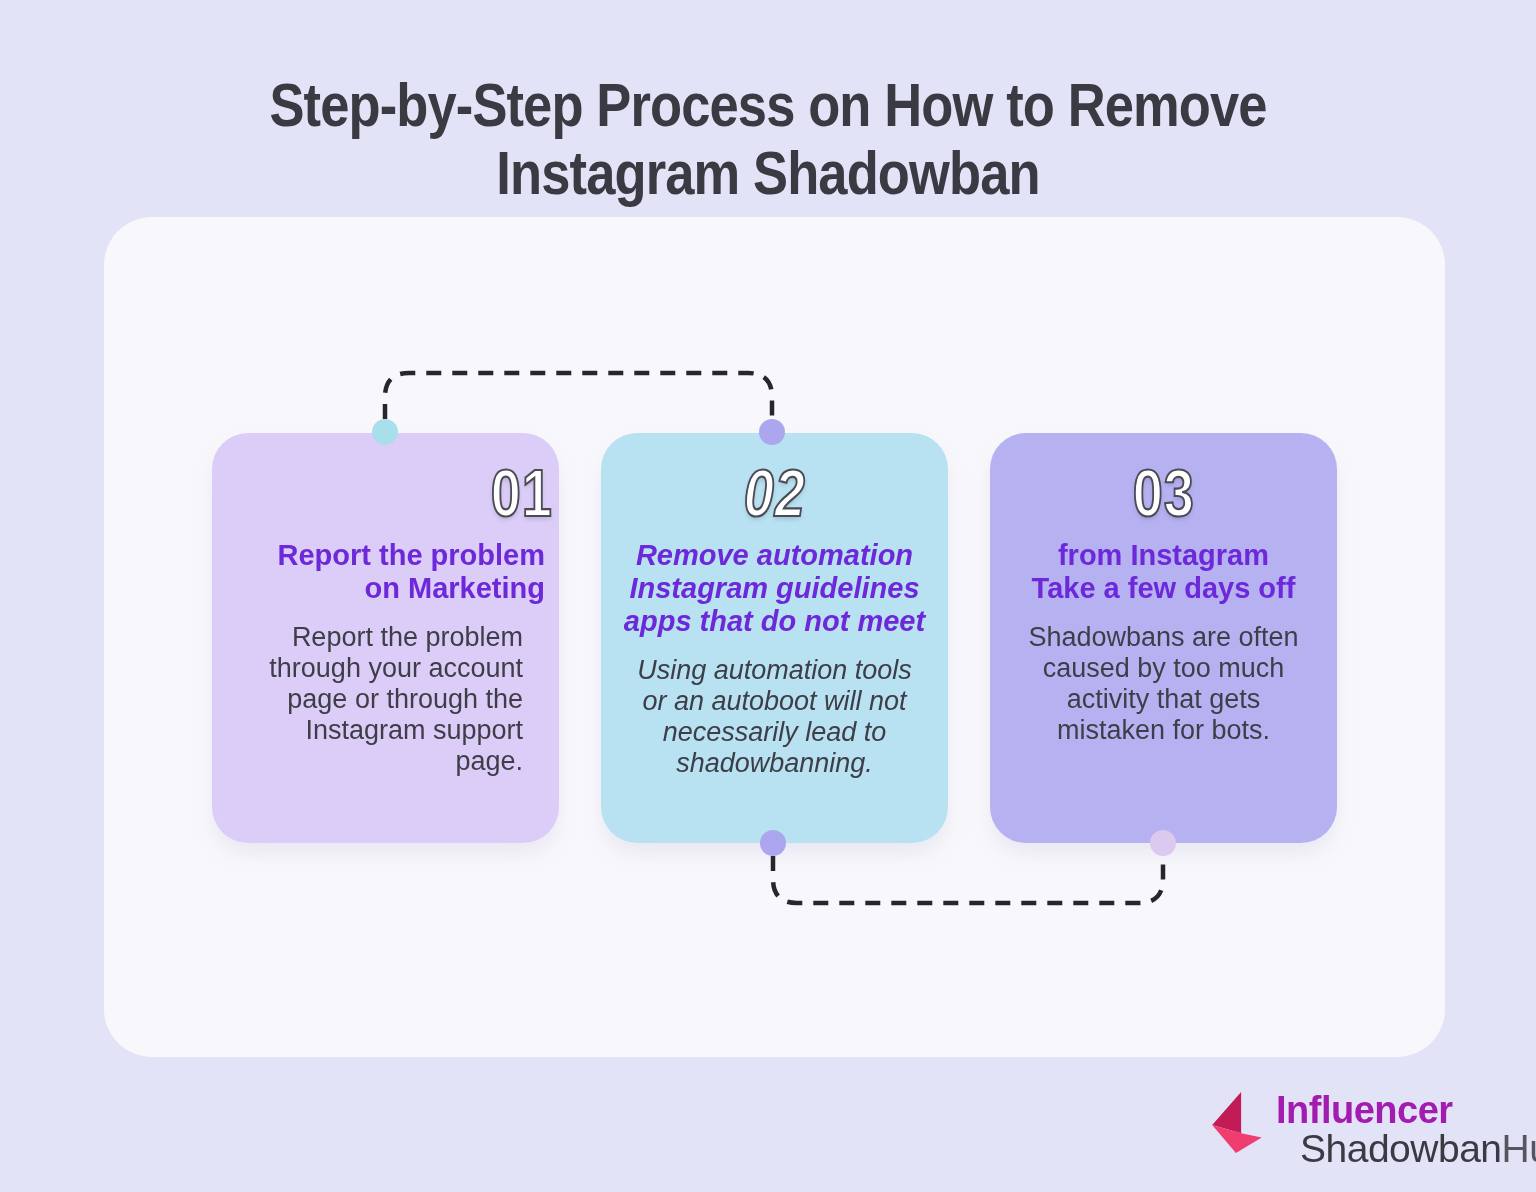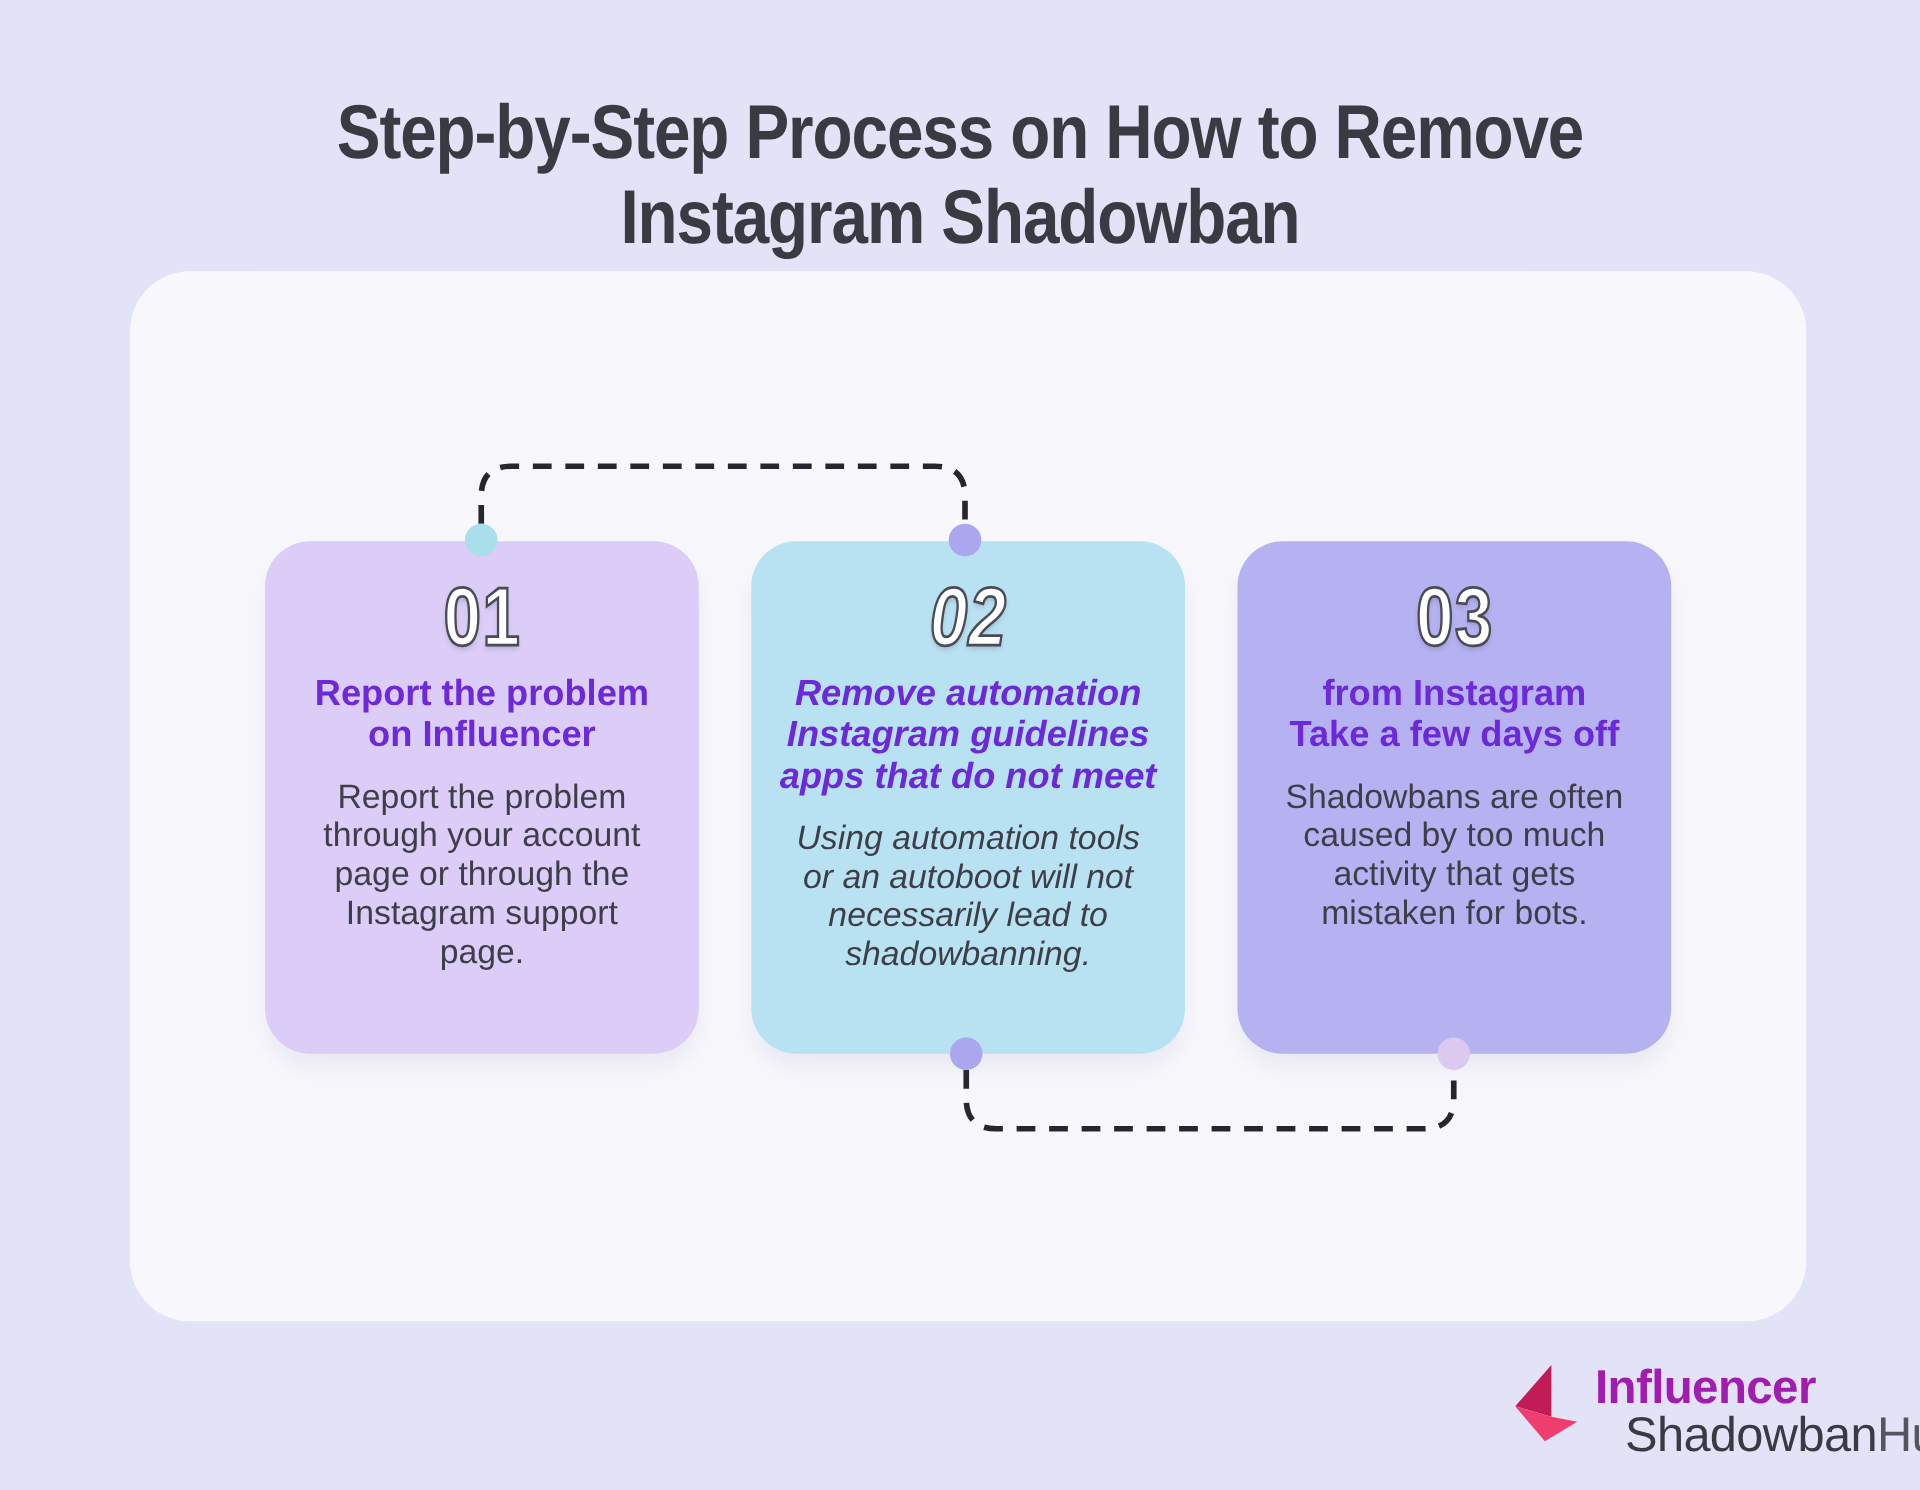--- a/index.html
+++ b/index.html
@@ -24,21 +24,21 @@
 
   
   .connectors { position:absolute; left:0; top:0; width:1536px; height:1192px; pointer-events:none; }
 
   
   .card {
     position:absolute; top:433px; width:347px; height:410px;
     border-radius:36px; text-align:center;
     box-shadow:0 12px 20px rgba(120,110,170,0.10);
   }
-  .card-1 { left:212px; background:#DBCDF7; }
+  .card-1 { left:212px; background:#DBCDF7;text-align:right; }
   .card-2 { left:601px; background:#B8E2F2;font-style:italic; }
   .card-3 { left:990px; background:#B6B2F2; }
 
   .num {
     display:inline-block; margin-top:28px;
     font-size:66px; line-height:64px; font-weight:bold; letter-spacing:1px;
     color:#FFFFFF; -webkit-text-stroke:2.2px #4B4B55;
     transform:scaleX(0.82); transform-origin:50% 50%;
     text-shadow:0 3px 5px rgba(70,70,95,0.22);
   }
@@ -85,21 +85,21 @@
 
   <svg class="connectors" viewBox="0 0 1536 1192" xmlns="http://www.w3.org/2000/svg">
     <path d="M 385 419 L 385 397 Q 385 373 409 373 L 748 373 Q 772 373 772 397 L 772 419" fill="none" stroke="#26262C" stroke-width="4.5" stroke-dasharray="15 11"></path>
     <path d="M 773 856 L 773 879 Q 773 903 797 903 L 1139 903 Q 1163 903 1163 879 L 1163 856" fill="none" stroke="#26262C" stroke-width="4.5" stroke-dasharray="15 11"></path>
   </svg>
 
   <div class="card card-1">
     <div class="num">01</div>
     <div class="heading">
       <div>Report the problem</div>
-      <div>on Influencer</div>
+      <div>on Marketing</div>
     </div>
     <div class="body-text">Report the problem through your account page or through the Instagram support page.</div>
   </div>
 
   <div class="card card-2">
     <div class="num">02</div>
     <div class="heading">
       <div>Remove automation</div>
       <div>Instagram guidelines</div>
       <div>apps that do not meet</div>

